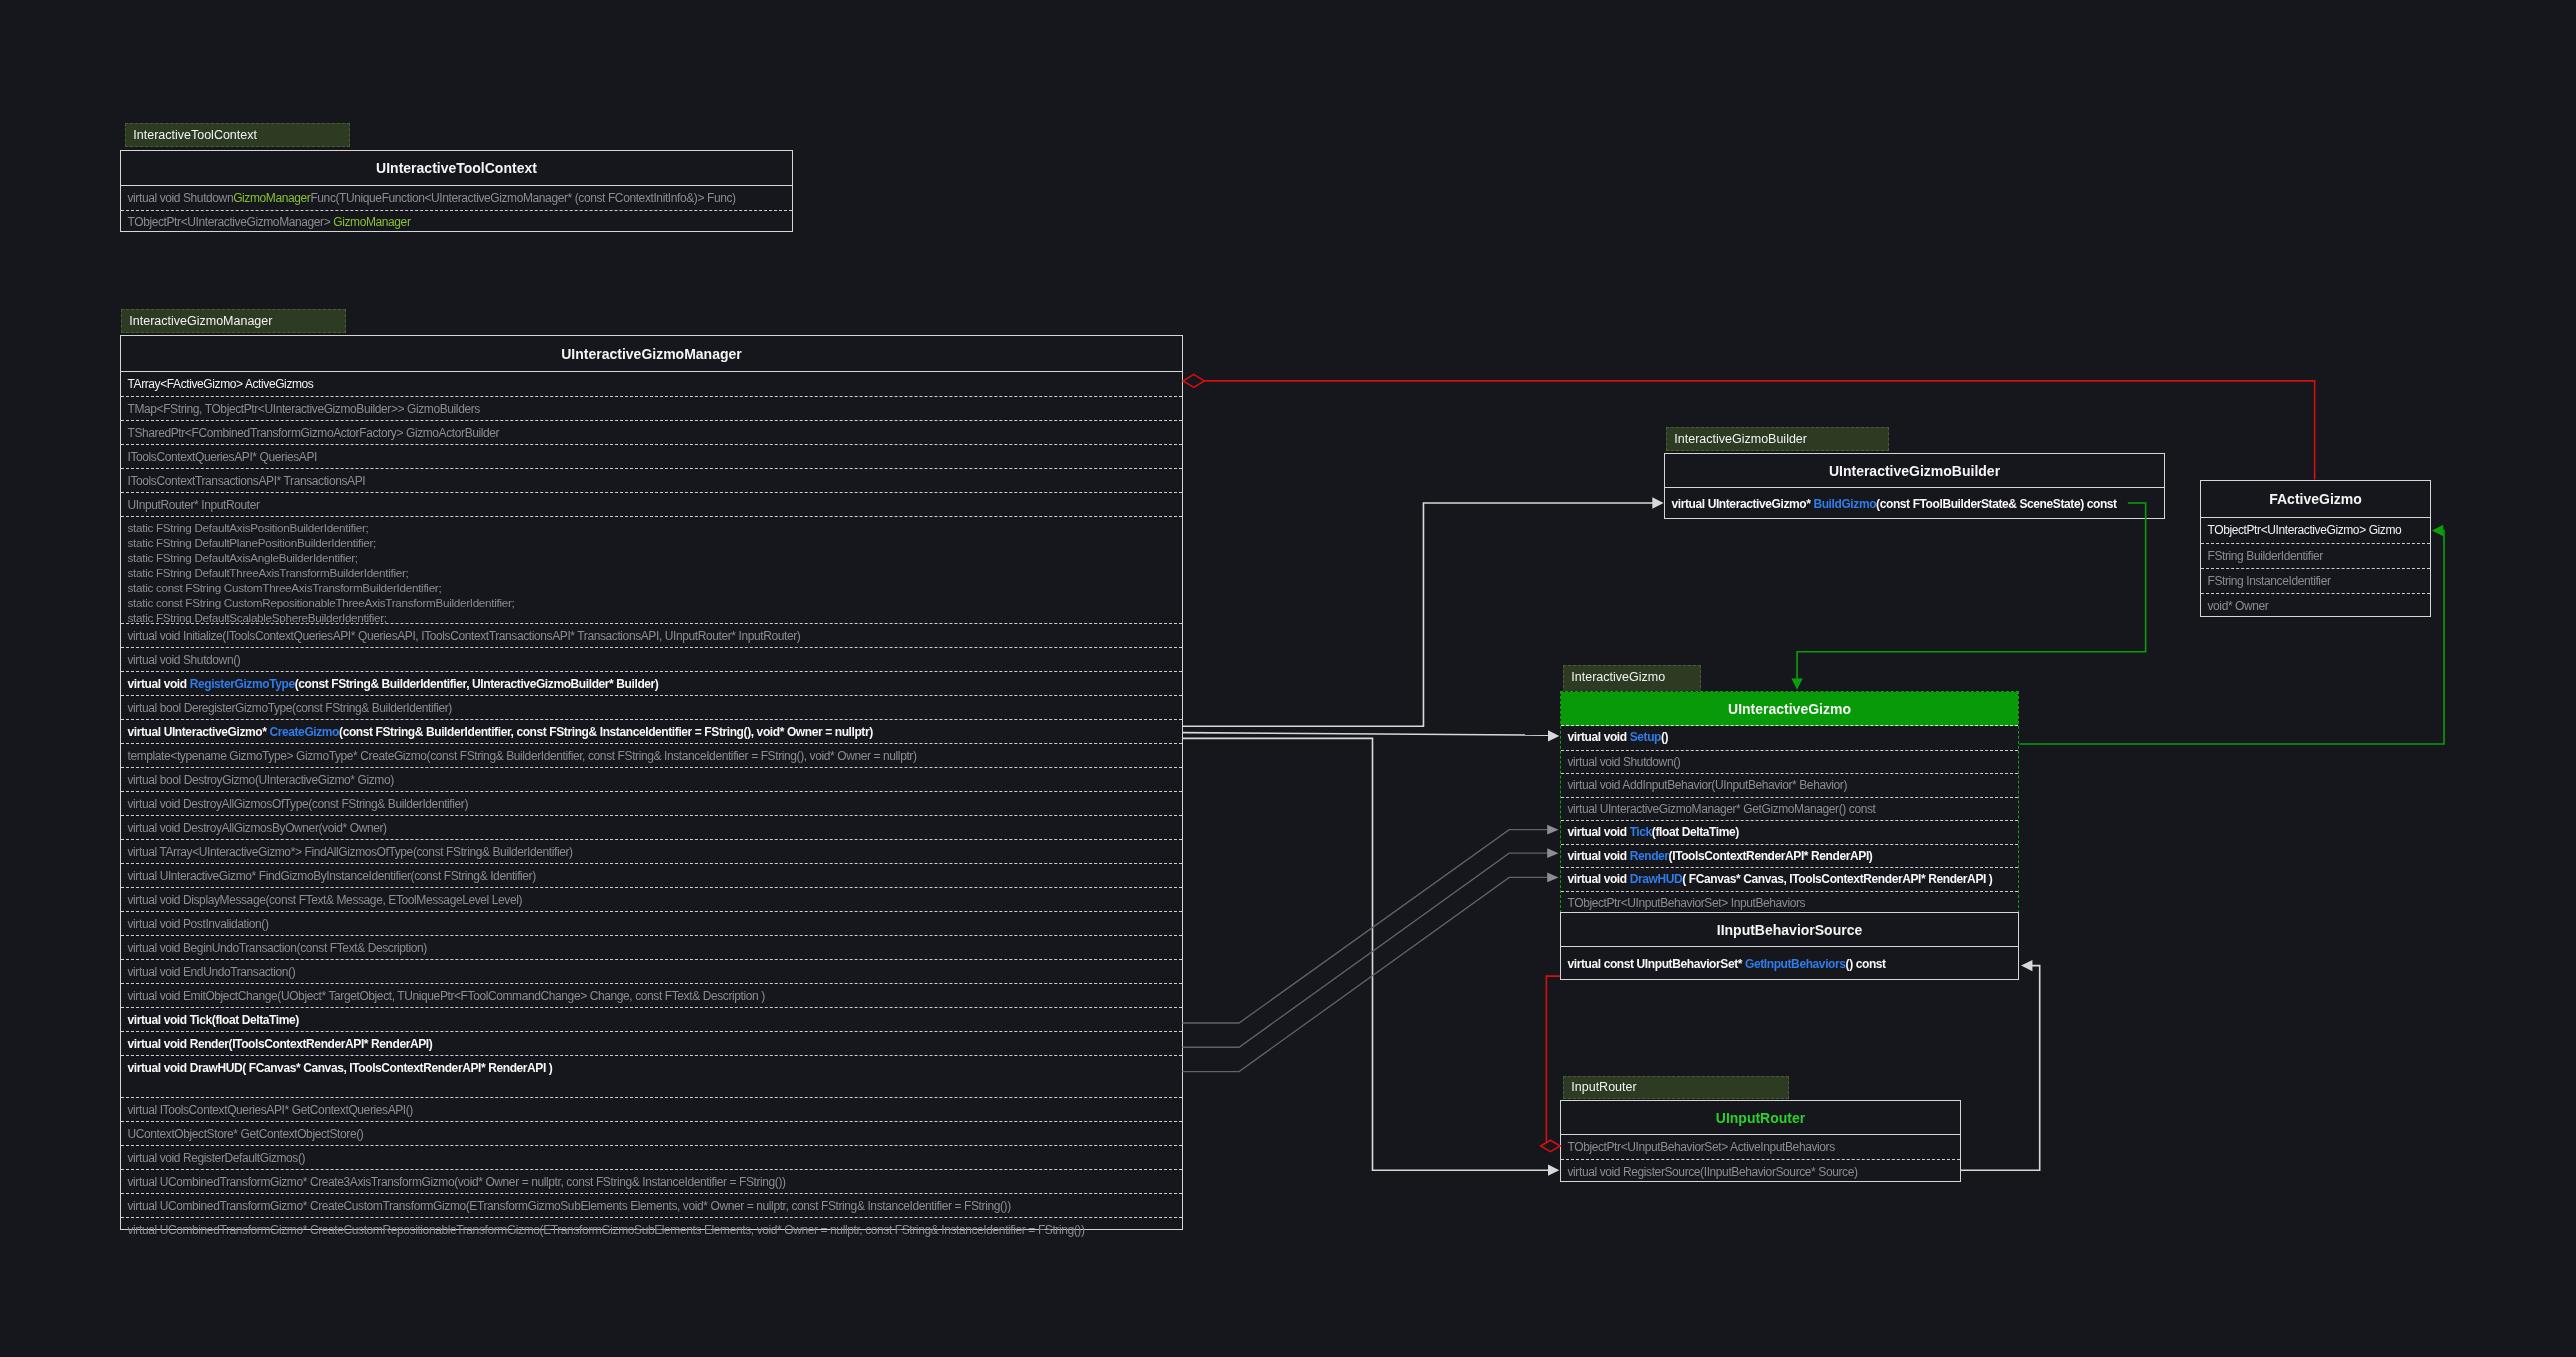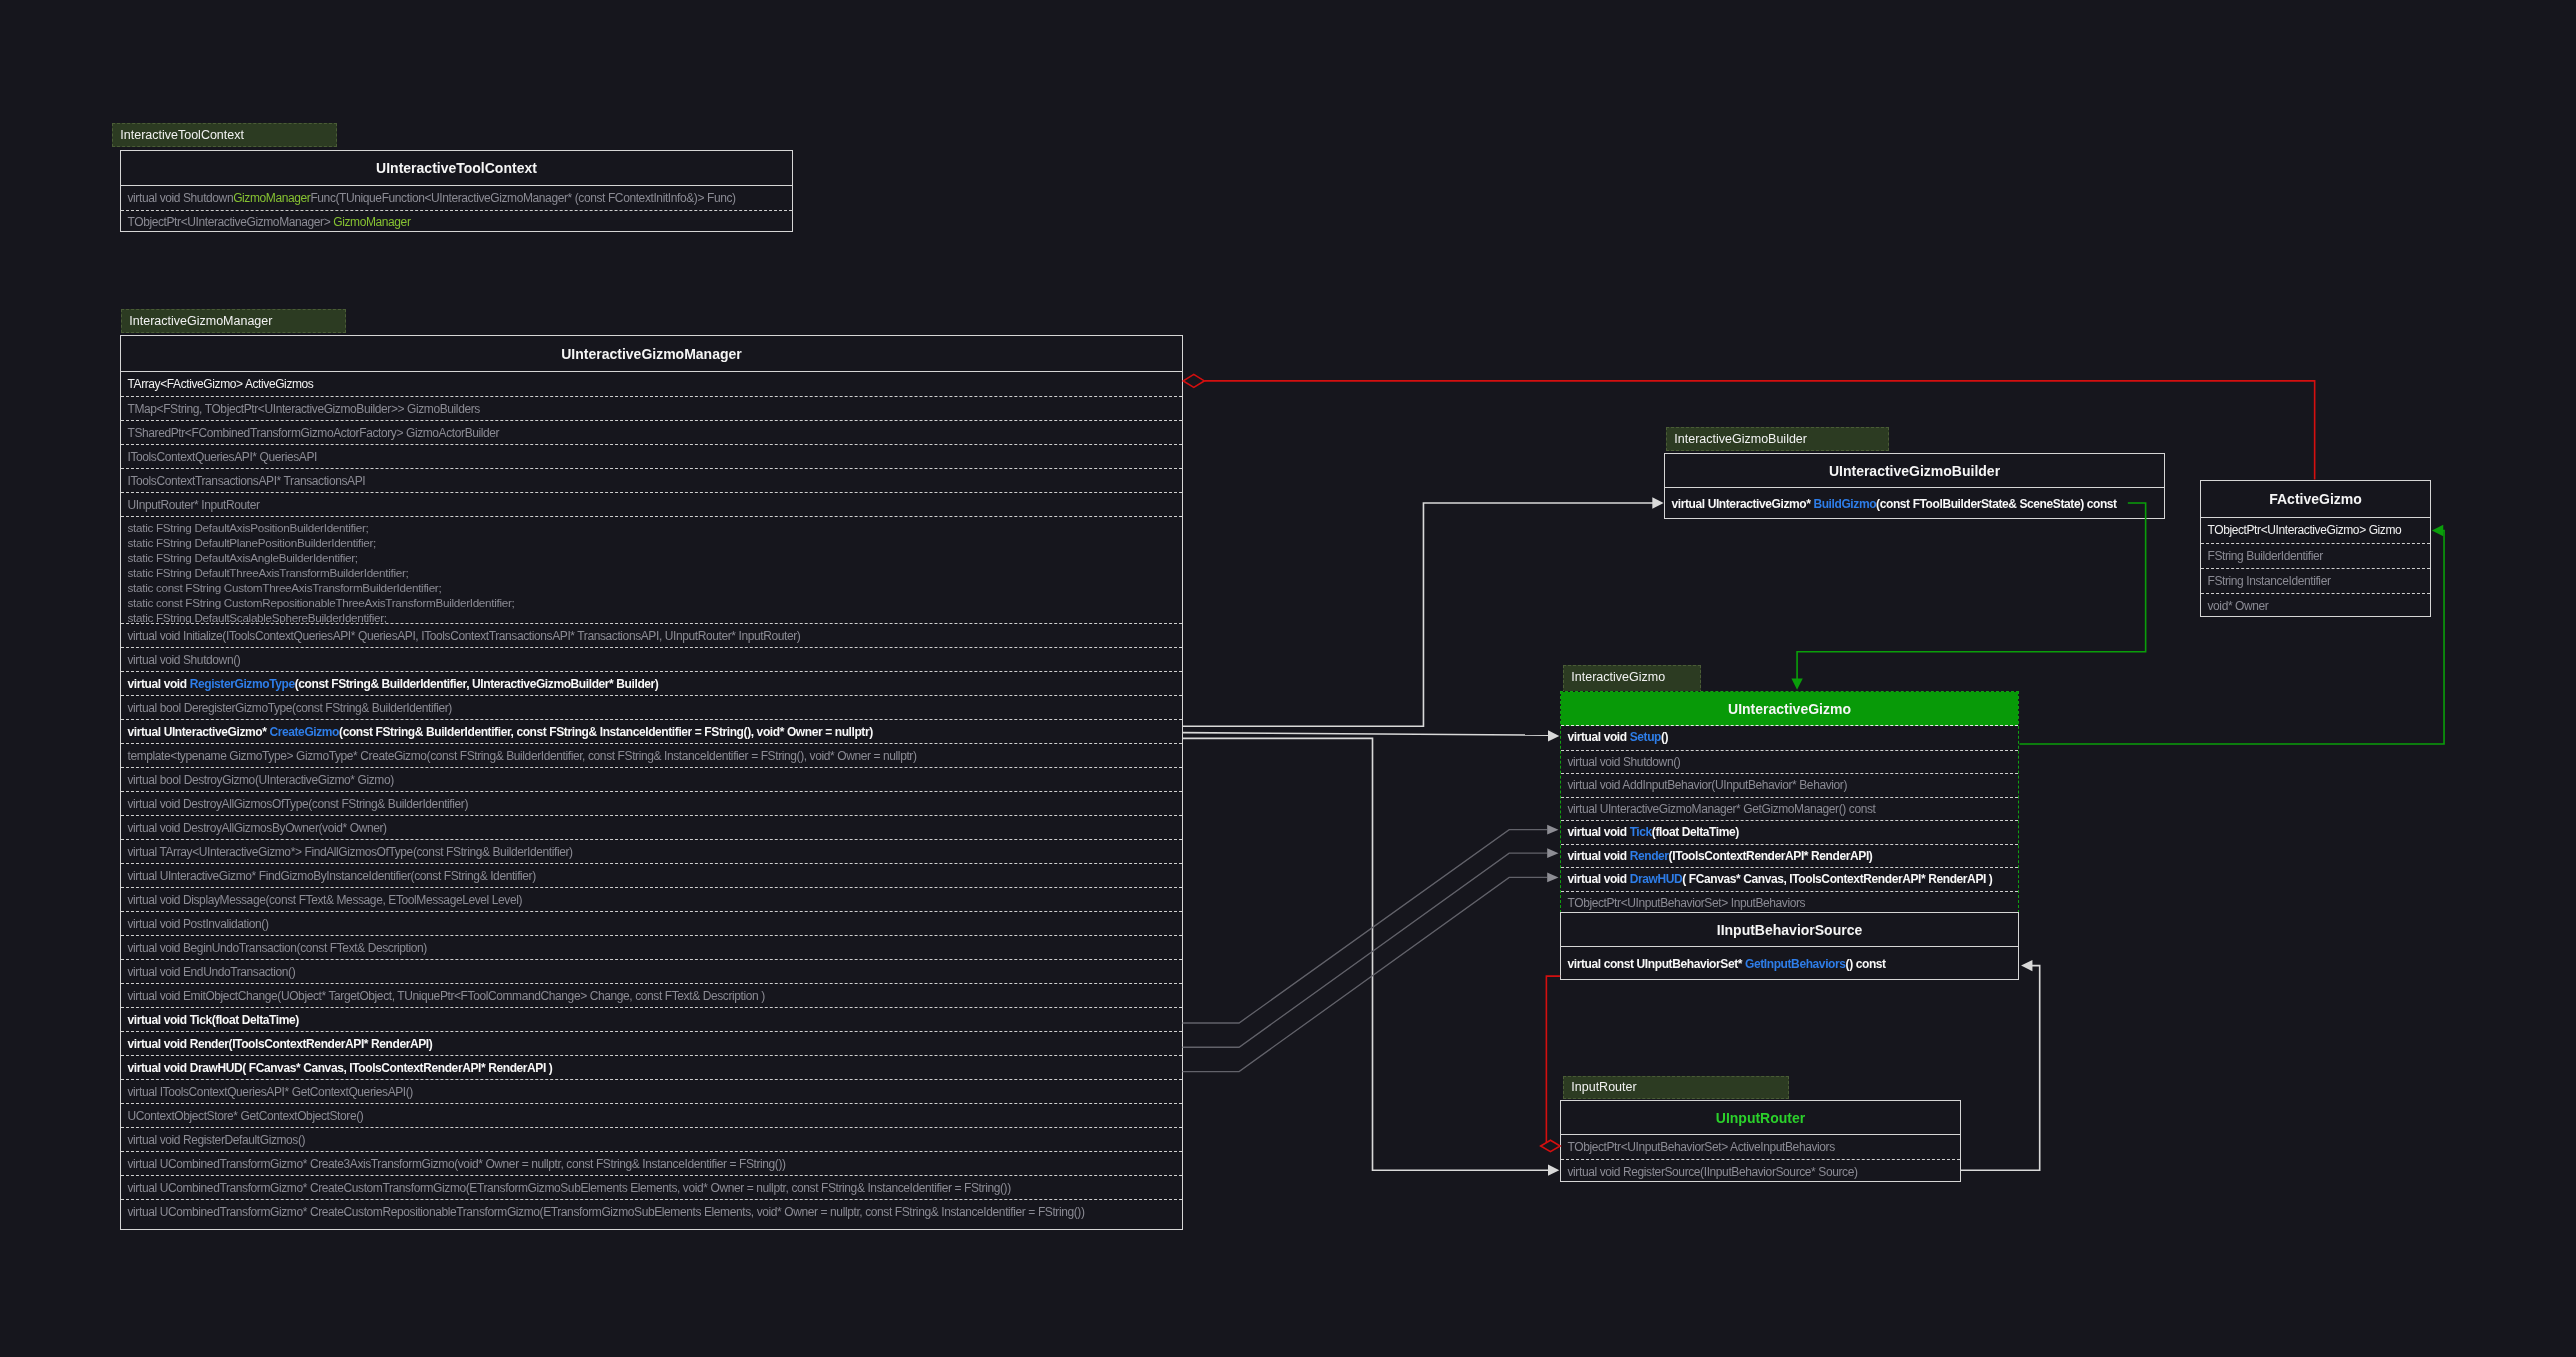--- a/index.html
+++ b/index.html
@@ -45,21 +45,21 @@
   .seg-green{color:#86c232;}
   .multiline{padding-top:3.2px;}
   .line{line-height:15px;font-size:11.7px;letter-spacing:-0.3px;}
 </style>
 </head>
 <body>
 
 <div class="canvas">
 
   <div id="boxes">
-      <div class="tab" style="left: 112px; top: 123px; width: 225px; height: 24px; line-height: 22px;"><span class="seg">InteractiveToolContext</span></div>
+      <div class="tab" style="left: 125px; top: 123px; width: 225px; height: 24px; line-height: 22px;"><span class="seg">InteractiveToolContext</span></div>
       <div class="box" style="left: 120px; top: 150px; width: 673px; height: 82px;">
         <div class="title" style="height: 35px; line-height: 35px;">UInteractiveToolContext</div>
         <div class="row row-gray" style="height: 24px; line-height: 24px;"><span class="seg">virtual void Shutdown</span><span class="seg seg-green">GizmoManager</span><span class="seg">Func(TUniqueFunction&lt;UInteractiveGizmoManager* (const FContextInitInfo&amp;)&gt; Func)</span></div>
         <div class="row row-gray sep-dashed" style="height: 23.5px; line-height: 23.5px;"><span class="seg">TObjectPtr&lt;UInteractiveGizmoManager&gt; </span><span class="seg seg-green">GizmoManager</span></div>
       </div>
       <div class="tab" style="left: 121px; top: 309px; width: 225px; height: 24px; line-height: 22px;"><span class="seg">InteractiveGizmoManager</span></div>
       <div class="box" style="left: 120px; top: 335px; width: 1063px; height: 895px;">
         <div class="title" style="height: 36px; line-height: 36px;">UInteractiveGizmoManager</div>
         <div class="row row-white" style="height: 24px; line-height: 24px;"><span class="seg">TArray&lt;FActiveGizmo&gt; ActiveGizmos</span></div>
         <div class="row row-gray sep-dashed" style="height: 24px; line-height: 24px;"><span class="seg">TMap&lt;FString, TObjectPtr&lt;UInteractiveGizmoBuilder&gt;&gt; GizmoBuilders</span></div>
@@ -88,21 +88,21 @@
         <div class="row row-gray sep-dashed" style="height: 24px; line-height: 24px;"><span class="seg">virtual TArray&lt;UInteractiveGizmo*&gt; FindAllGizmosOfType(const FString&amp; BuilderIdentifier)</span></div>
         <div class="row row-gray sep-dashed" style="height: 24px; line-height: 24px;"><span class="seg">virtual UInteractiveGizmo* FindGizmoByInstanceIdentifier(const FString&amp; Identifier)</span></div>
         <div class="row row-gray sep-dashed" style="height: 24px; line-height: 24px;"><span class="seg">virtual void DisplayMessage(const FText&amp; Message, EToolMessageLevel Level)</span></div>
         <div class="row row-gray sep-dashed" style="height: 24px; line-height: 24px;"><span class="seg">virtual void PostInvalidation()</span></div>
         <div class="row row-gray sep-dashed" style="height: 24px; line-height: 24px;"><span class="seg">virtual void BeginUndoTransaction(const FText&amp; Description)</span></div>
         <div class="row row-gray sep-dashed" style="height: 24px; line-height: 24px;"><span class="seg">virtual void EndUndoTransaction()</span></div>
         <div class="row row-gray sep-dashed" style="height: 24px; line-height: 24px;"><span class="seg">virtual void EmitObjectChange(UObject* TargetObject, TUniquePtr&lt;FToolCommandChange&gt; Change, const FText&amp; Description )</span></div>
         <div class="row row-em sep-dashed" style="height: 24px; line-height: 24px;"><span class="seg">virtual void Tick(float DeltaTime)</span></div>
         <div class="row row-em sep-dashed" style="height: 24px; line-height: 24px;"><span class="seg">virtual void Render(IToolsContextRenderAPI* RenderAPI)</span></div>
         <div class="row row-em sep-dashed" style="height: 24px; line-height: 24px;"><span class="seg">virtual void DrawHUD( FCanvas* Canvas, IToolsContextRenderAPI* RenderAPI )</span></div>
-        <div class="row row-gray sep-dashed" style="height: 24px; line-height: 24px;"><span class="seg">virtual IToolsContextQueriesAPI* GetContextQueriesAPI()</span></div>
+        <div class="row row-gray sep-dashed" style="height: 24px; line-height: 24px; margin-top: 18px;"><span class="seg">virtual IToolsContextQueriesAPI* GetContextQueriesAPI()</span></div>
         <div class="row row-gray sep-dashed" style="height: 24px; line-height: 24px;"><span class="seg">UContextObjectStore* GetContextObjectStore()</span></div>
         <div class="row row-gray sep-dashed" style="height: 24px; line-height: 24px;"><span class="seg">virtual void RegisterDefaultGizmos()</span></div>
         <div class="row row-gray sep-dashed" style="height: 24px; line-height: 24px;"><span class="seg">virtual UCombinedTransformGizmo* Create3AxisTransformGizmo(void* Owner = nullptr, const FString&amp; InstanceIdentifier = FString())</span></div>
         <div class="row row-gray sep-dashed" style="height: 24px; line-height: 24px;"><span class="seg">virtual UCombinedTransformGizmo* CreateCustomTransformGizmo(ETransformGizmoSubElements Elements, void* Owner = nullptr, const FString&amp; InstanceIdentifier = FString())</span></div>
         <div class="row row-gray sep-dashed" style="height: 24px; line-height: 24px;"><span class="seg">virtual UCombinedTransformGizmo* CreateCustomRepositionableTransformGizmo(ETransformGizmoSubElements Elements, void* Owner = nullptr, const FString&amp; InstanceIdentifier = FString())</span></div>
       </div>
       <div class="tab" style="left: 1666px; top: 427px; width: 223px; height: 24px; line-height: 22px;"><span class="seg">InteractiveGizmoBuilder</span></div>
       <div class="box" style="left: 1664px; top: 453px; width: 501px; height: 66px;">
         <div class="title" style="height: 34px; line-height: 34px;">UInteractiveGizmoBuilder</div>
         <div class="row row-em" style="height: 32px; line-height: 32px;"><span class="seg">virtual UInteractiveGizmo* </span><span class="seg seg-blue">BuildGizmo</span><span class="seg">(const FToolBuilderState&amp; SceneState) const</span></div>

